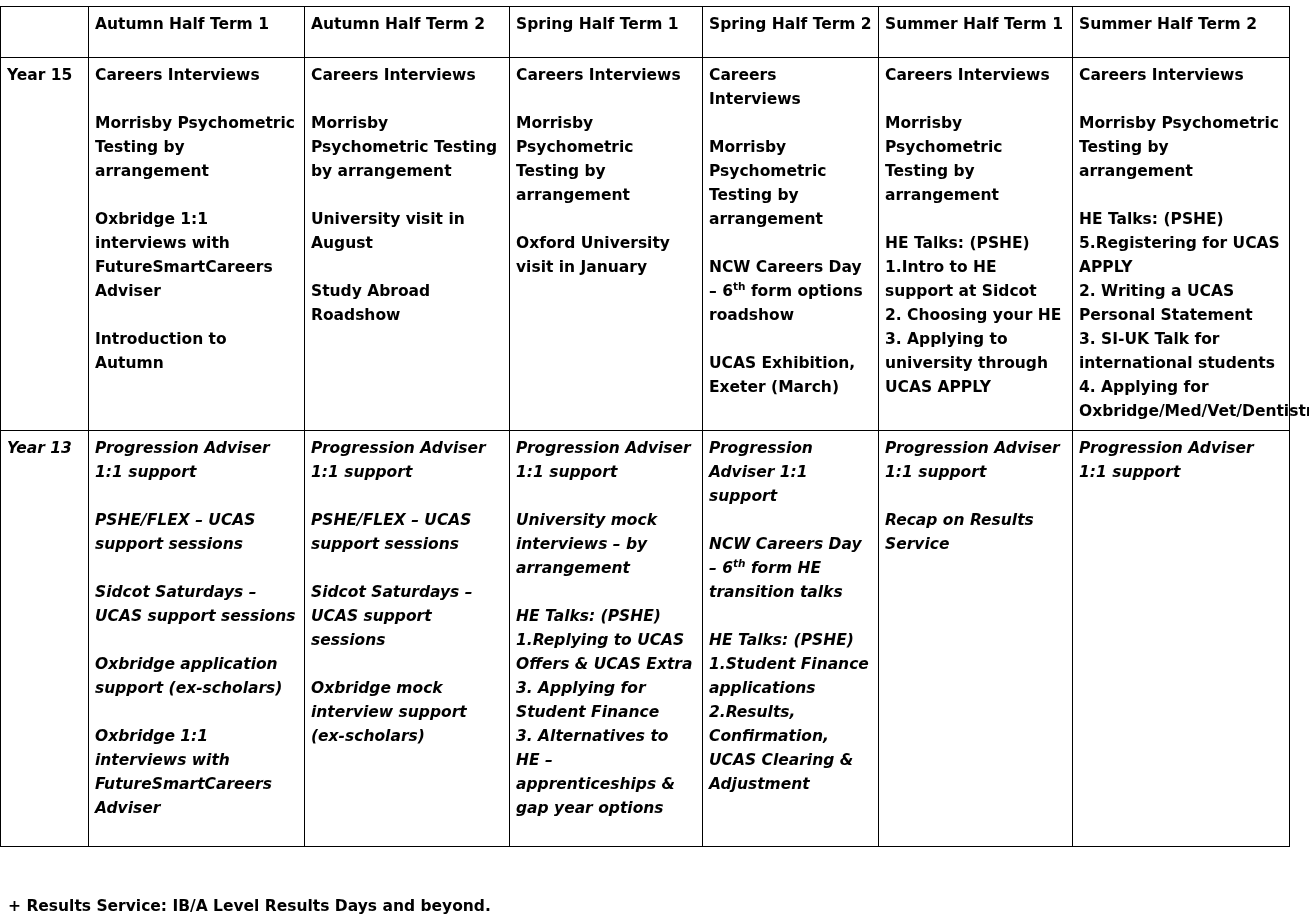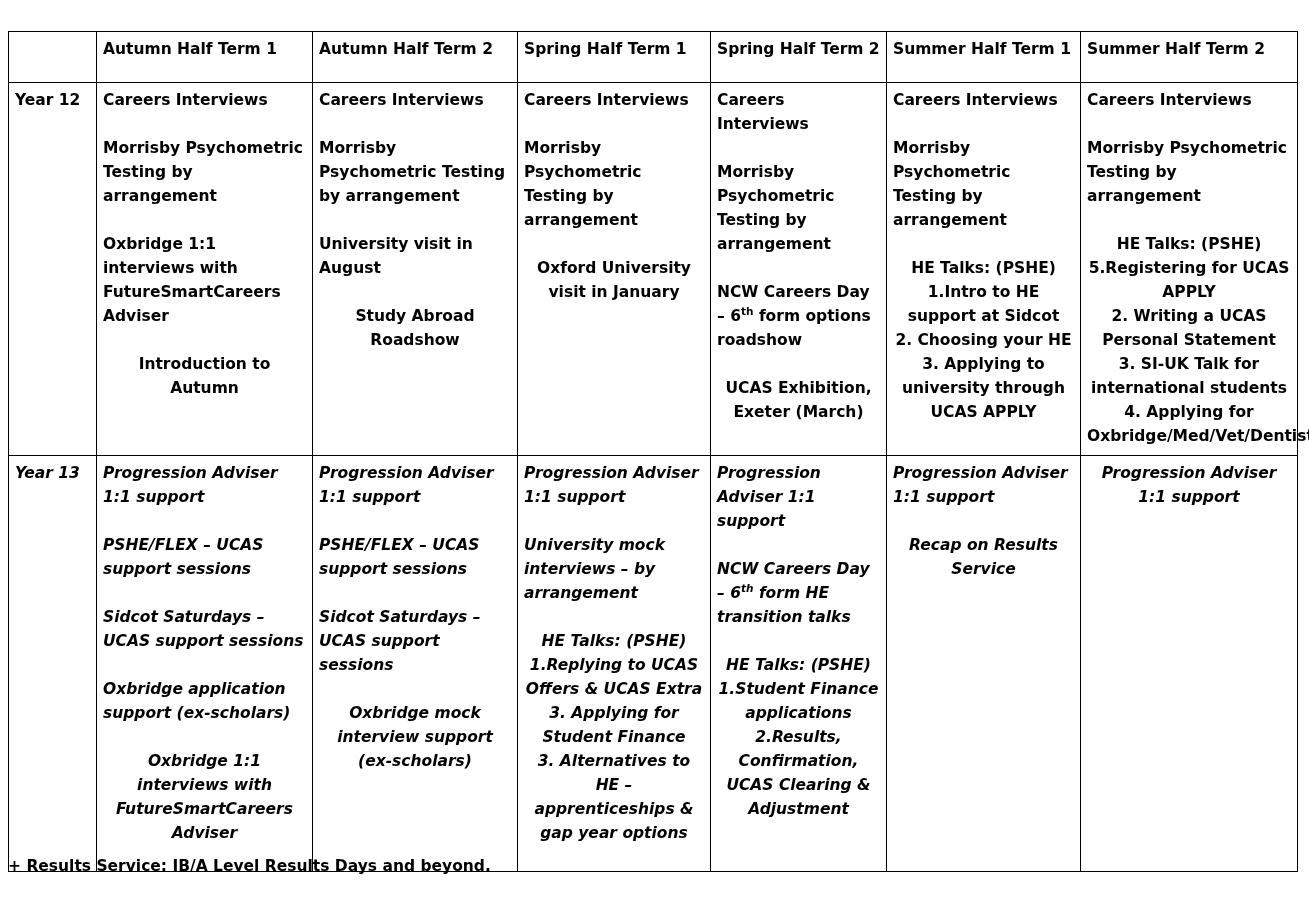--- a/index.html
+++ b/index.html
@@ -14,26 +14,25 @@
     color: #000000;
     overflow: hidden;
   }
   .page {
     position: relative;
     width: 1309px;
     height: 915px;
   }
   table.careers-table {
     position: absolute;
-    left: 8px;
+    left: 0;
     top: 6px;
     width: 1289px;
     border-collapse: collapse;
     table-layout: fixed;
-    margin-top: 25px;
   }
   table.careers-table td,
   table.careers-table th {
     border: 1px solid #000000;
     vertical-align: top;
     padding: 5px 6px 6px 6px;
     font-weight: bold;
     font-size: 15.5px;
     line-height: 24px;
     text-align: left;
@@ -45,33 +44,33 @@
   col.c-sp1     { width: 193px; }
   col.c-sp2     { width: 176px; }
   col.c-su1     { width: 194px; }
   col.c-su2     { width: 217px; }
 
   tr.header-row td { height: 39px; }
   tr.year12-row td { height: 361px; }
   tr.year13-row td { height: 404px; font-style: italic; }
 
   .cell-block { margin: 0 0 24px 0; }
-  .cell-block:last-child { margin-bottom: 0; text-align: center; }
+  .cell-block:last-child { margin-bottom: 0; }
   .cell-block p { margin: 0; }
 
   sup {
     font-size: 0.68em;
     vertical-align: super;
     line-height: 0;
   }
 
   .footer-note {
     position: absolute;
     left: 8px;
-    top: 856px;
+    top: 896px;
     font-weight: bold;
     font-size: 15.5px;
     line-height: 20px;
     white-space: nowrap;
   }
 </style>
 </head>
 <body>
 
 <div class="page">
@@ -91,21 +90,21 @@
         <td></td>
         <td>Autumn Half Term 1</td>
         <td>Autumn Half Term 2</td>
         <td>Spring Half Term 1</td>
         <td>Spring Half Term 2</td>
         <td>Summer Half Term 1</td>
         <td>Summer Half Term 2</td>
       </tr>
 
       <tr class="year12-row">
-        <td>Year 12</td>
+        <td>Year 15</td>
         <td>
             <div class="cell-block">
               <p>Careers Interviews</p>
             </div>
             <div class="cell-block">
               <p>Morrisby Psychometric Testing by arrangement</p>
             </div>
             <div class="cell-block">
               <p>Oxbridge 1:1 interviews with FutureSmartCareers Adviser</p>
             </div>

